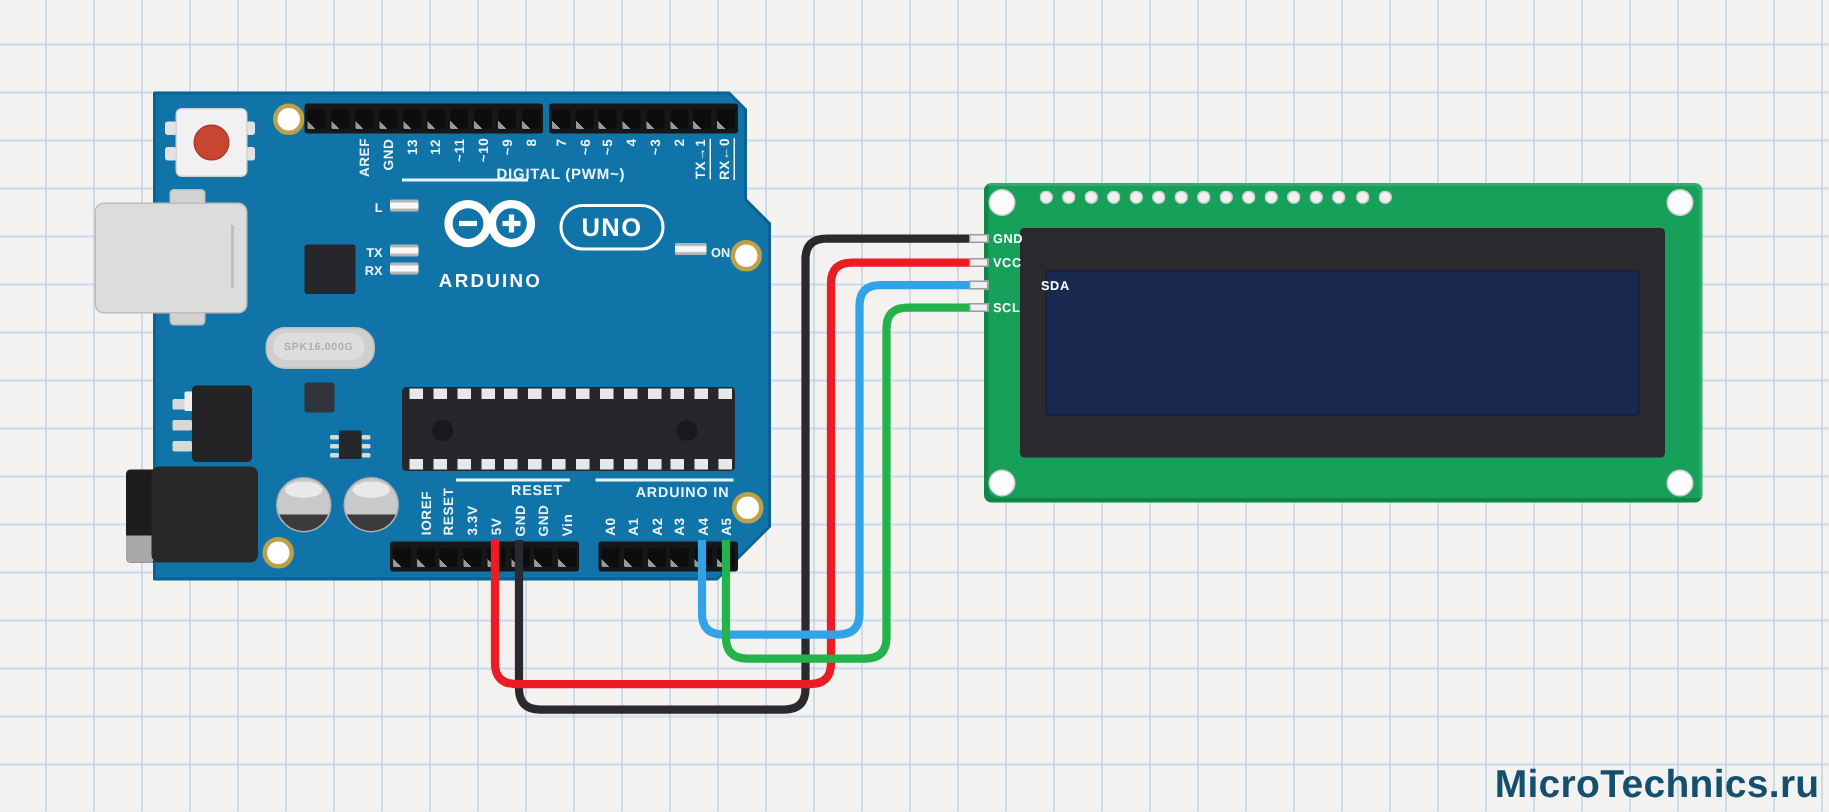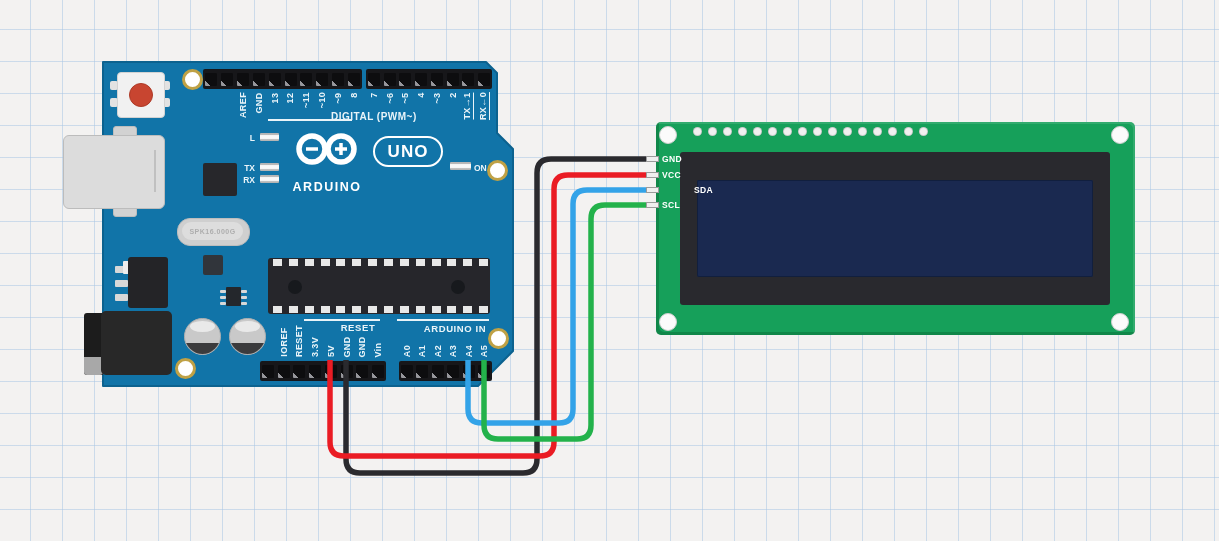--- a/index.html
+++ b/index.html
@@ -299,13 +299,14 @@
         <span class="lcd-pin-label" style="left: 662px; top: 154px;">GND</span>
         <div class="lcd-stub" style="left: 646px; top: 172px;"></div>
         <span class="lcd-pin-label" style="left: 662px; top: 170px;">VCC</span>
         <div class="lcd-stub" style="left: 646px; top: 187px;"></div>
         <span class="lcd-pin-label" style="left: 662px; top: 185px; margin-left: 32px;">SDA</span>
         <div class="lcd-stub" style="left: 646px; top: 202px;"></div>
         <span class="lcd-pin-label" style="left: 662px; top: 200px;">SCL</span>
       </div>
   </div>
 
+  <div id="watermark" style="color: rgb(20, 80, 107);">MicroTechnics.ru</div>
 </div>
 
 </body></html>

